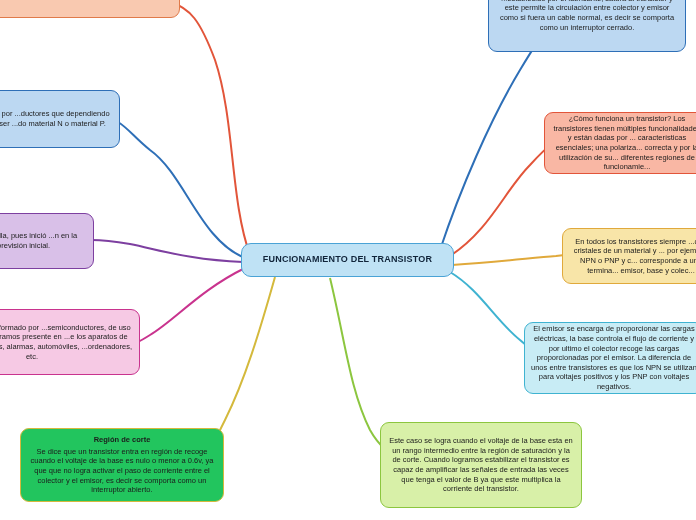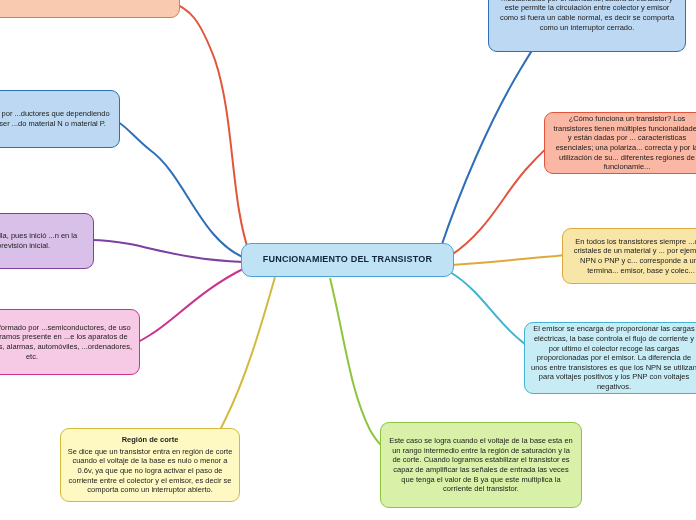--- a/index.html
+++ b/index.html
@@ -93,22 +93,22 @@
   </div>
 
   <div class="node" style="left:-96px; top:213px; width:190px; height:56px; background:#d9c0e8; border-color:#7d3fa0;">
     <span class="inner">...en 1951, es el ...estrella, pues inició ...n en la electrónica ...r previsión inicial.</span>
   </div>
 
   <div class="node" style="left:-76px; top:309px; width:216px; height:66px; background:#f6c9e4; border-color:#c9338e;">
     <span class="inner">...nente electrónico formado por ...semiconductores, de uso muy ...es lo encontramos presente en ...e los aparatos de uso cotidiano ...adios, alarmas, automóviles, ...ordenadores, etc.</span>
   </div>
 
-  <div class="node" style="left:20px; top:428px; width:180px; height:74px; background:#fef9c3; border-color:#d4b93c;margin-left:40px;">
-    <span class="inner"><span class="title">Región de corte</span><span>Se dice que un transistor entra en región de corte cuando el voltaje de la base es nulo o menor a 0.6v, ya que que no logra activar el paso de corriente entre el colector y el emisor, es decir se comporta como un interruptor abierto.</span></span>
+  <div class="node" style="left:20px; top:428px; width:204px; height:74px; background:#22c55e; border-color:#d4b93c;">
+    <span class="inner"><span class="title">Región de corte</span><span>Se dice que un transistor entra en región de recoge cuando el voltaje de la base es nulo o menor a 0.6v, ya que que no logra activar el paso de corriente entre el colector y el emisor, es decir se comporta como un interruptor abierto.</span></span>
   </div>
 
   <div class="node" style="left:380px; top:422px; width:202px; height:86px; background:#d8f0a8; border-color:#8cc63f;">
     <span class="inner"><span>Este caso se logra cuando el voltaje de la base esta en un rango intermedio entre la región de saturación y la de corte. Cuando logramos estabilizar el transistor es capaz de amplificar las señales de entrada las veces que tenga el valor de B ya que este multiplica la corriente del transistor.</span></span>
   </div>
 
   <div class="node" style="left:524px; top:322px; width:180px; height:72px; background:#c8ecf5; border-color:#3fb3d1;">
     <span class="inner">El emisor se encarga de proporcionar las cargas eléctricas, la base controla el flujo de corriente y por ultimo el colector recoge las cargas proporcionadas por el emisor. La diferencia de unos entre transistores es que los NPN se utilizan para voltajes positivos y los PNP con voltajes negativos.</span>
   </div>
 

